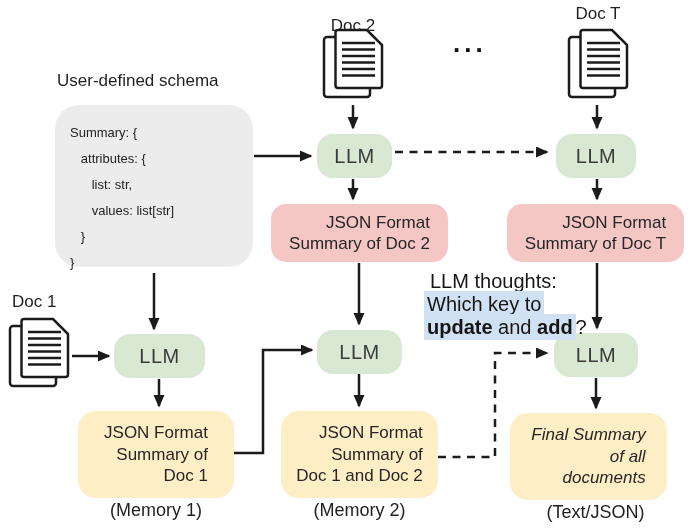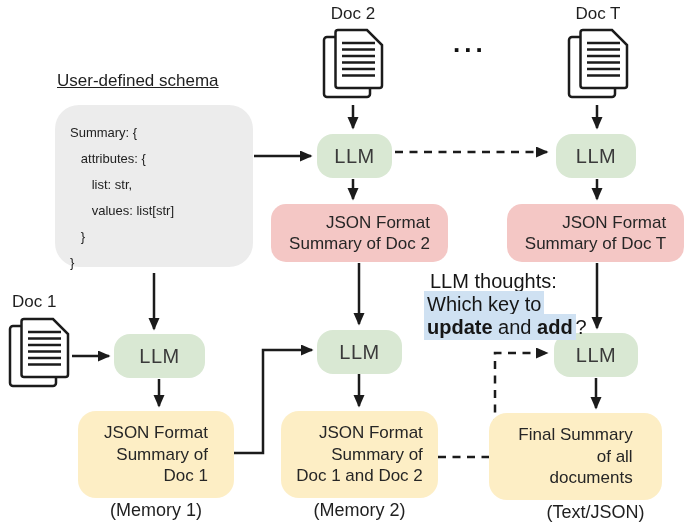--- a/index.html
+++ b/index.html
@@ -69,24 +69,24 @@
       <path d="M596 378 V408" marker-end="url(#ah)"></path>
       <path d="M234 453 H263 V350 H312" marker-end="url(#ah)"></path>
     </g>
 
     <g stroke="#1b1b1b" stroke-width="2.5" fill="none" stroke-dasharray="8 6.5">
       <path d="M395 152 H547" marker-end="url(#ah)"></path>
       <path d="M438 457 H495 V353 H547" marker-end="url(#ah)"></path>
     </g>
   </svg>
 
-  <div class="abs label center" style="left:322px;top:4px;width:62px;">Doc 2</div>
+  <div class="abs label center" style="left:322px;top:16px;width:62px;">Doc 2</div>
   <div class="abs label center" style="left:565px;top:4px;width:66px;">Doc T</div>
   <div class="abs ellipsis" style="left:453px;top:28px;">...</div>
-  <div class="abs label" style="left:57px;top:71px;text-decoration:underline;">User-defined schema</div>
+  <div class="abs label" style="left:57px;top:71px;">User-defined schema</div>
   <div class="abs label" style="left:12px;top:292px;">Doc 1</div>
 
   <div class="abs schema-box">
     <div class="schema-line">Summary: {</div>
     <div class="schema-line">   attributes: {</div>
     <div class="schema-line">      list: str,</div>
     <div class="schema-line">      values: list[str]</div>
     <div class="schema-line">   }</div>
     <div class="schema-line">}</div>
   </div>
@@ -131,20 +131,20 @@
   </div>
   <div class="abs caption center" style="left:78px;top:500px;width:156px;">(Memory 1)</div>
 
   <div class="abs yellow" style="left:281px;top:411px;width:157px;height:87px;">
     <span class="box-text">JSON Format
 Summary of
 Doc 1 and Doc 2</span>
   </div>
   <div class="abs caption center" style="left:281px;top:500px;width:157px;">(Memory 2)</div>
 
-  <div class="abs yellow" style="left:489px;top:413px;width:173px;height:87px;">
+  <div class="abs yellow" style="left:510px;top:413px;width:157px;height:87px;font-style:italic;">
     <span class="box-text">Final Summary
 of all
 documents</span>
   </div>
   <div class="abs caption center" style="left:517px;top:502px;width:157px;">(Text/JSON)</div>
 
 </div>
 
 </body></html>

